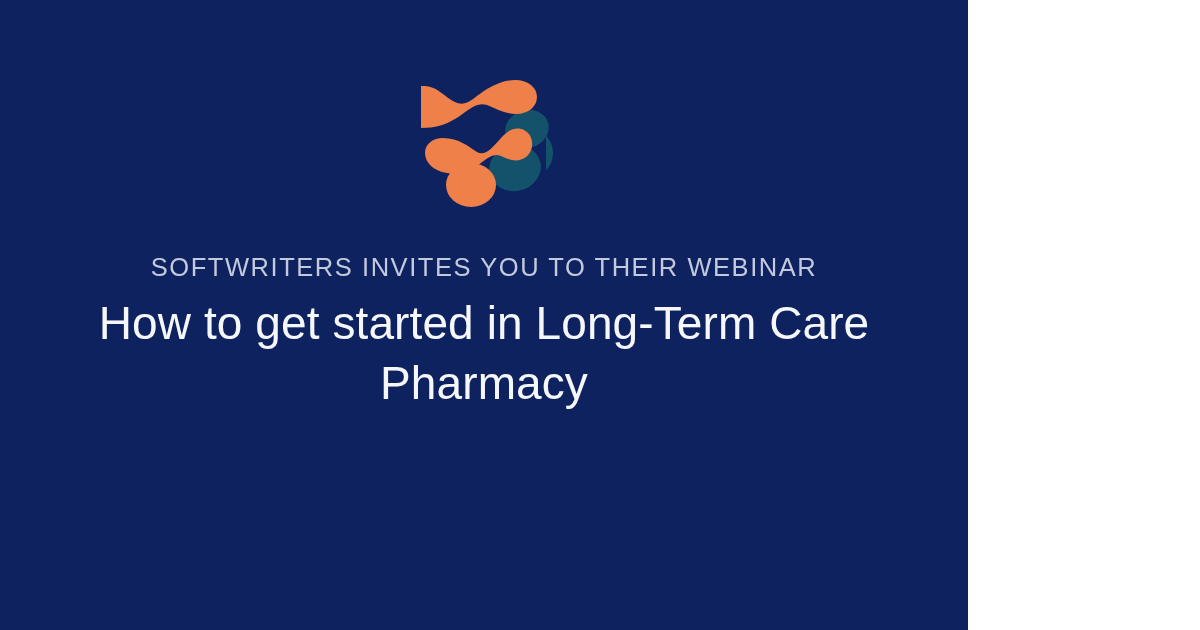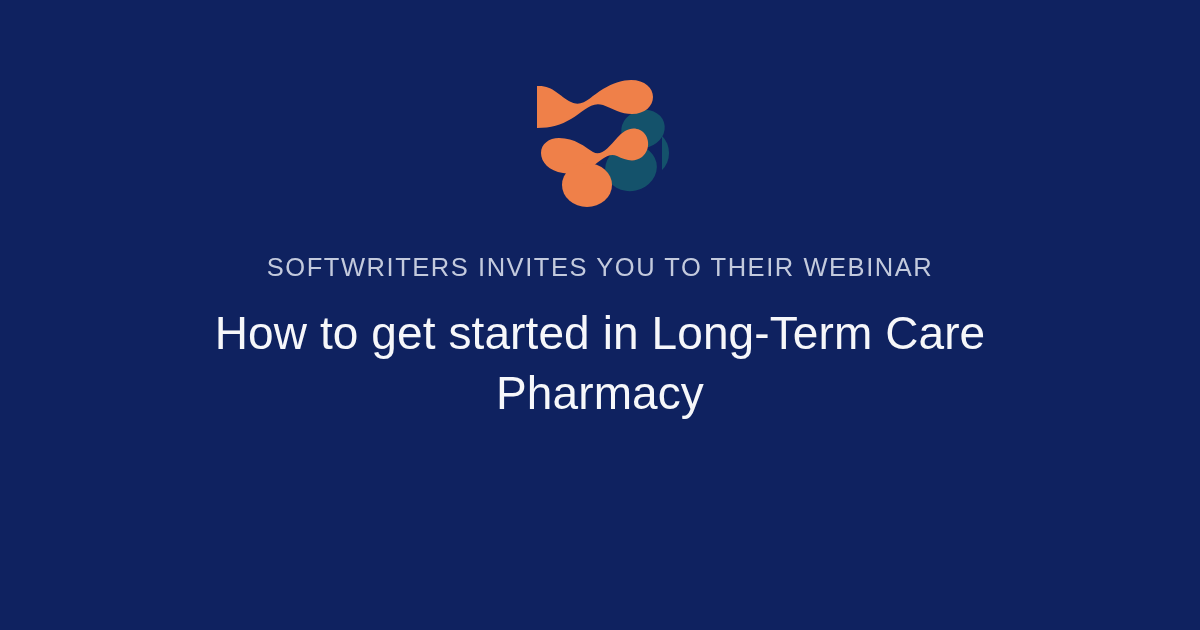--- a/index.html
+++ b/index.html
@@ -7,21 +7,21 @@
     padding: 0;
   }
   body {
     width: 1200px;
     height: 630px;
     overflow: hidden;
     font-family: "Liberation Sans", sans-serif;
   }
   #card {
     position: relative;
-    width: 1200px;
+    width: 968px;
     height: 630px;
     background: #0f2260;
     display: flex;
     flex-direction: column;
     align-items: center;
     box-sizing: border-box;
   }
 
   
   #logo-wrap {
@@ -50,21 +50,21 @@
   #eyebrow {
     font-size: 25.5px;
     line-height: 1.22;
     letter-spacing: 1.55px;
     color: #c3cadd;
     font-weight: 400;
     white-space: nowrap;
     margin: 0;
   }
   #headline {
-    margin: 20px 0 0 0;
+    margin: 10px 0 0 0;
     font-size: 46px;
     line-height: 60px;
     font-weight: 400;
     color: #f6f7fa;
     letter-spacing: 0.1px;
     max-width: 860px;
     margin-left: auto;
     margin-right: auto;
   }
 </style>

